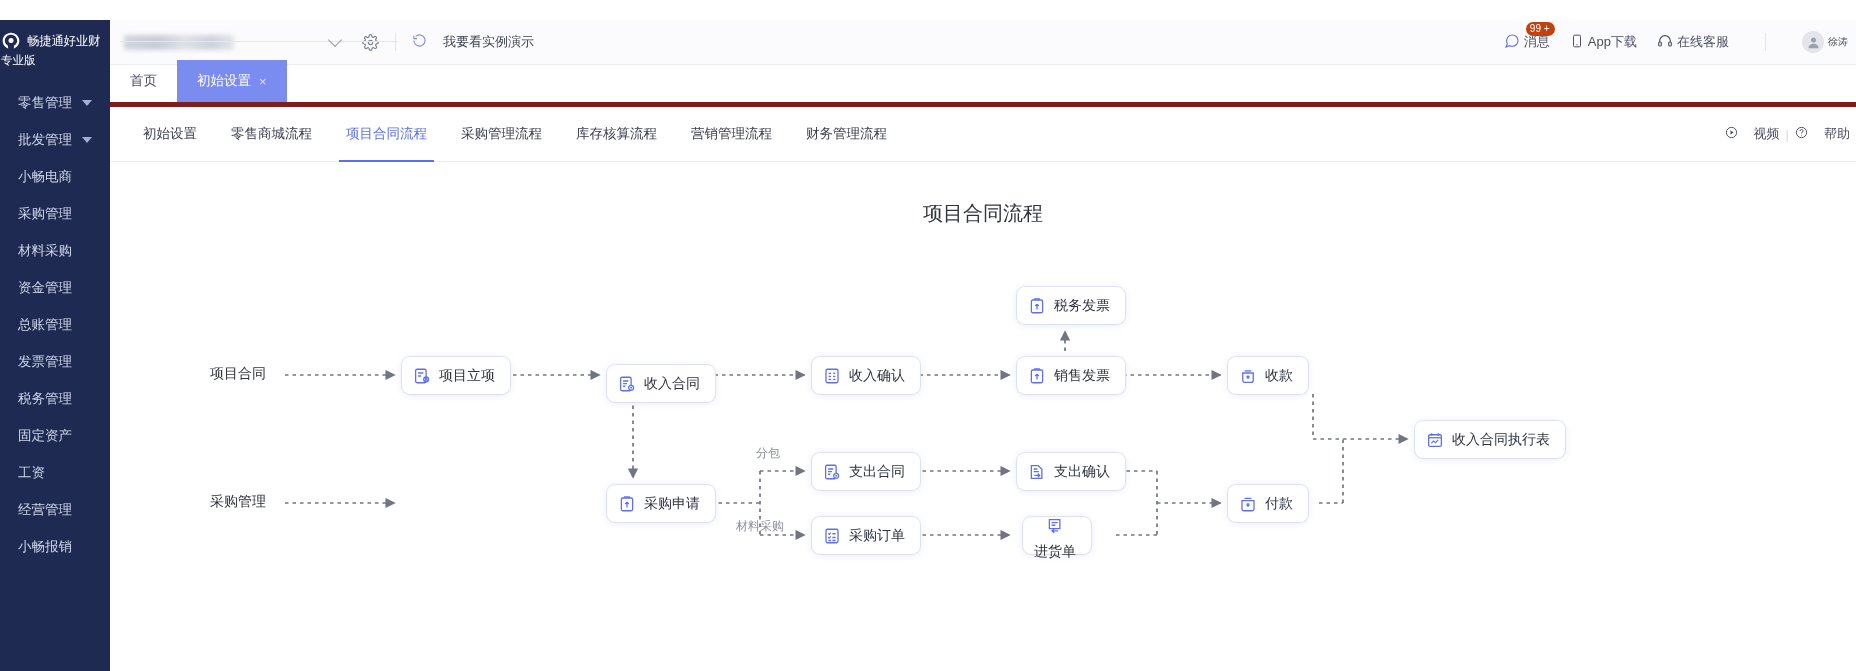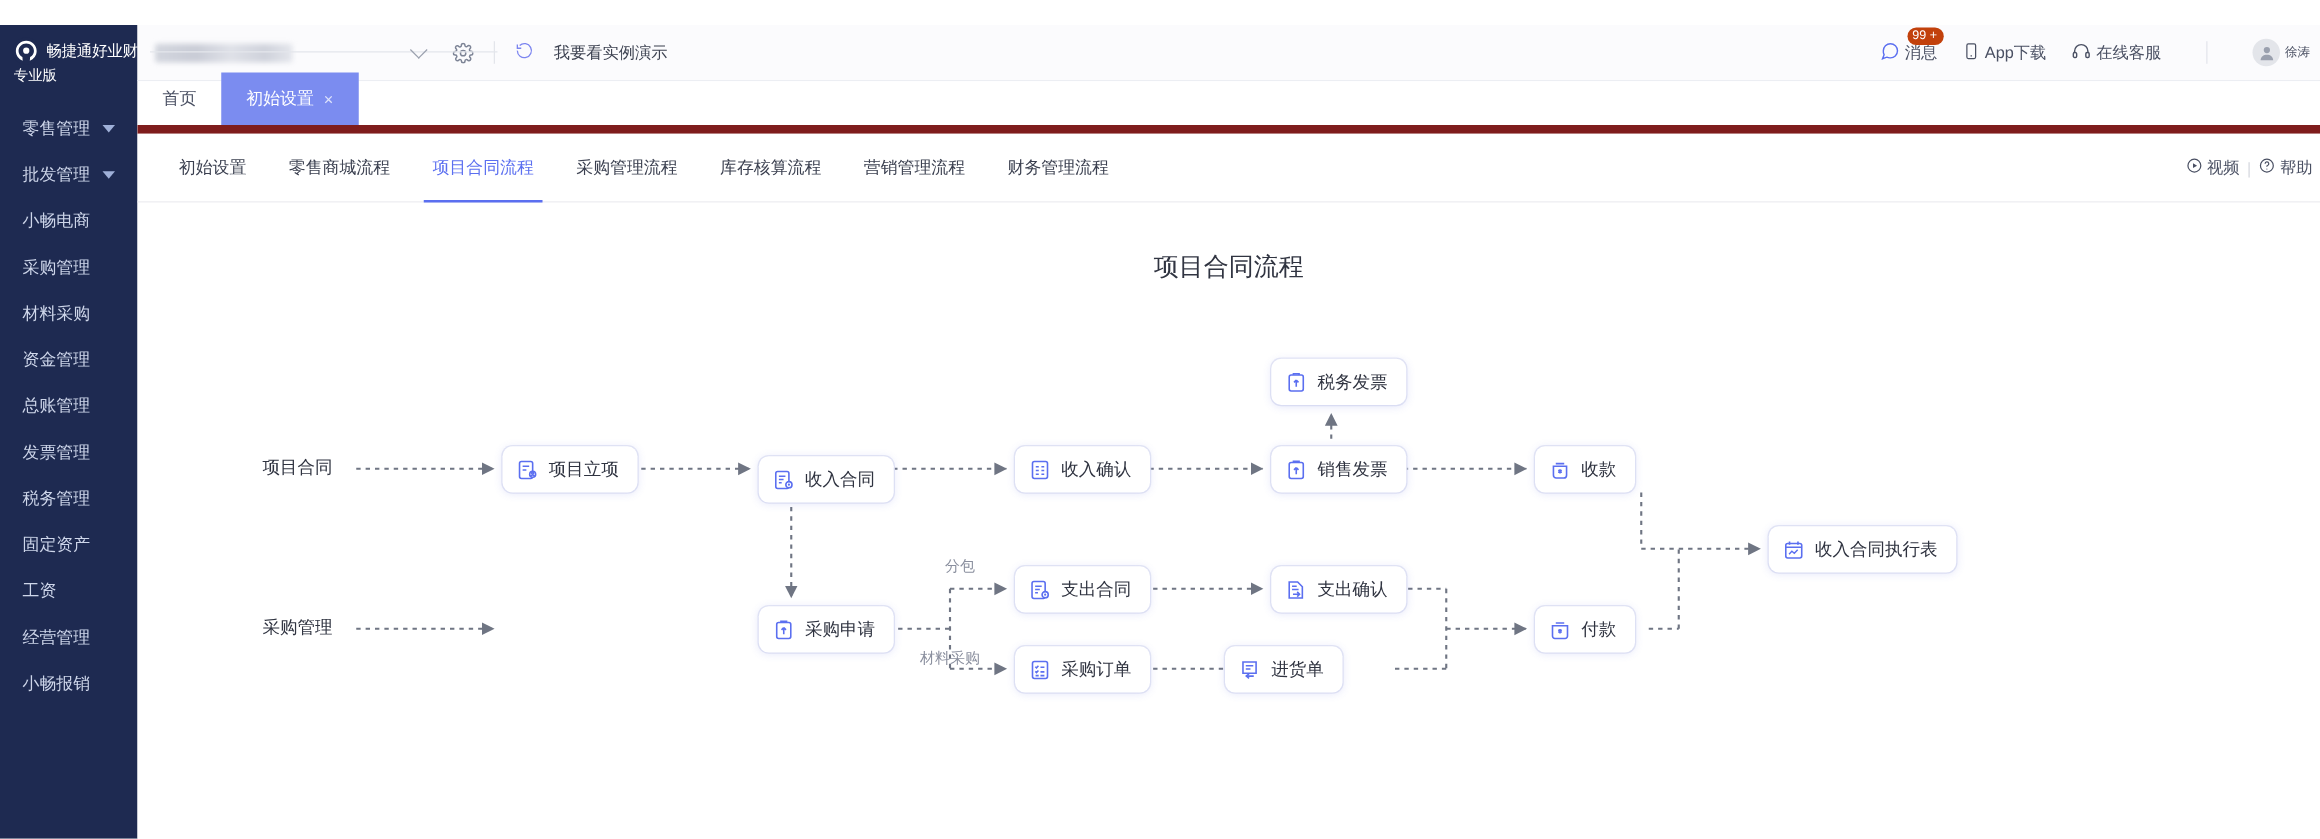--- a/index.html
+++ b/index.html
@@ -8,21 +8,21 @@
     font-family: "Liberation Sans", "DejaVu Sans", sans-serif;
     background: #ffffff; overflow: hidden;
   }
   .app { position: relative; width: 1856px; height: 671px; background:#fff; }
 
   
   .sidebar {
     position: absolute; left: 0; top: 20px; width: 110px; height: 651px;
     background: #1e2a51; color: #e8ecf7;
   }
-  .brand { height: 58px; display:flex; flex-direction:column; justify-content:center; padding-left: 10px; }
+  .brand { height: 58px; display:flex; flex-direction:column; justify-content:center; padding-left: 0; }
   .brand-row { display:flex; align-items:center; gap:5px; }
   .logo-mark {
     width: 22px; height: 22px; flex:0 0 22px; border-radius: 50%;
     background: #1e2a51; display:flex; align-items:center; justify-content:center;
   }
   .brand-name { font-size: 12.5px; color:#fff; white-space: nowrap; letter-spacing:-0.3px; }
   .brand-sub { font-size: 11.5px; color:#fff; margin-top:1px; padding-left:1px; }
   .side-menu { margin-top: 6px; }
   .side-item {
     height: 37px; display: flex; align-items: center; padding-left: 18px;
@@ -58,21 +58,21 @@
   .badge {
     position:absolute; left: 22px; top:-11px; background:#c2410c; color:#fff; font-size:10px;
     border-radius: 9px; padding: 1px 5px 1px 4px; line-height:12px; white-space:nowrap;
   }
   .avatar { width:22px;height:22px;border-radius:50%;background:#e3e5ea; display:flex;align-items:center;justify-content:center;}
   .user-name { font-size:10px; color:#4a5063; }
 
   
   .tabstrip {
     position:absolute; left:110px; top:65px; width:1746px; height:42px; background:#fff;
-    display:flex; align-items:flex-end; border-bottom:7px solid #7f1d1d;
+    display:flex; align-items:flex-end; border-bottom:5px solid #7f1d1d;
   }
   .tab {
     height:42px; display:flex; align-items:center; padding: 0 20px; font-size:13.5px;
     color:#4a5063; cursor:pointer; gap:8px;
   }
   .tab.active { background:#7b8cf0; color:#fff; }
   .tab-close { font-size:13px; color:#dfe4fb; }
 
   
   .content {
@@ -84,21 +84,21 @@
   }
   .subtab {
     position:relative; height:55px; display:flex; align-items:center; padding: 0 17px;
     font-size:13.5px; color:#3b4050; cursor:pointer; white-space:nowrap;
   }
   .subtab.active { color:#5b6ff0; }
   .subtab.active::after {
     content:""; position:absolute; left:10px; right:10px; bottom:0; height:2px; background:#5b6ff0;
   }
   .subtabs-right { margin-left:auto; display:flex; align-items:center; gap:6px; padding-right:6px; font-size:13px; color:#4a5063; }
-  .sr-item { display:flex; align-items:center; gap:4px; cursor:pointer; }
+  .sr-item { display:flex; align-items:center; gap:16px; cursor:pointer; }
   .sr-div { color:#d8dae1; }
 
   .flow-title { text-align:center; font-size:20px; color:#303441; margin-top:38px; font-weight:400; }
 
   
   .canvas { position:relative; width:1746px; height:430px; }
   .node {
     position:absolute; height:37px; background:#fff; border-radius:8px;
     box-shadow: 0 1px 7px rgba(94,108,224,0.16), 0 0 0 1px rgba(230,232,245,0.9);
     display:flex; align-items:center; gap:8px; padding: 0 15px 0 11px; cursor:pointer;
@@ -469,21 +469,21 @@
       <div class="node" style="left:702px; top:290px;">
         <span class="nicon">
             <svg width="18" height="18" viewBox="0 0 24 24" fill="none" stroke="#5b6ff0" stroke-width="1.7">
               <rect x="4" y="3" width="16" height="18" rx="2"></rect>
               <path d="M7 8.5l1.3 1.3 2-2.3M12.5 9h4.2M7 13.5l1.3 1.3 2-2.3M12.5 14h4.2M7.3 18h3.3M12.5 18h4.2"></path>
             </svg>
           </span>
         <span>采购订单</span>
       </div>
 
-      <div class="node" style="left:870px; top:290px;">
+      <div class="node" style="left:913px; top:290px;flex-direction:column;">
         <span class="nicon">
             <svg width="18" height="18" viewBox="0 0 24 24" fill="none" stroke="#5b6ff0" stroke-width="1.7">
               <path d="M4.5 3.5h14v12h-14z"></path>
               <path d="M7.5 7.5h8M7.5 11h5"></path>
               <path d="M16 18.5H8M11 16l-3 2.5 3 2.5"></path>
             </svg>
           </span>
         <span>进货单</span>
       </div>
 

